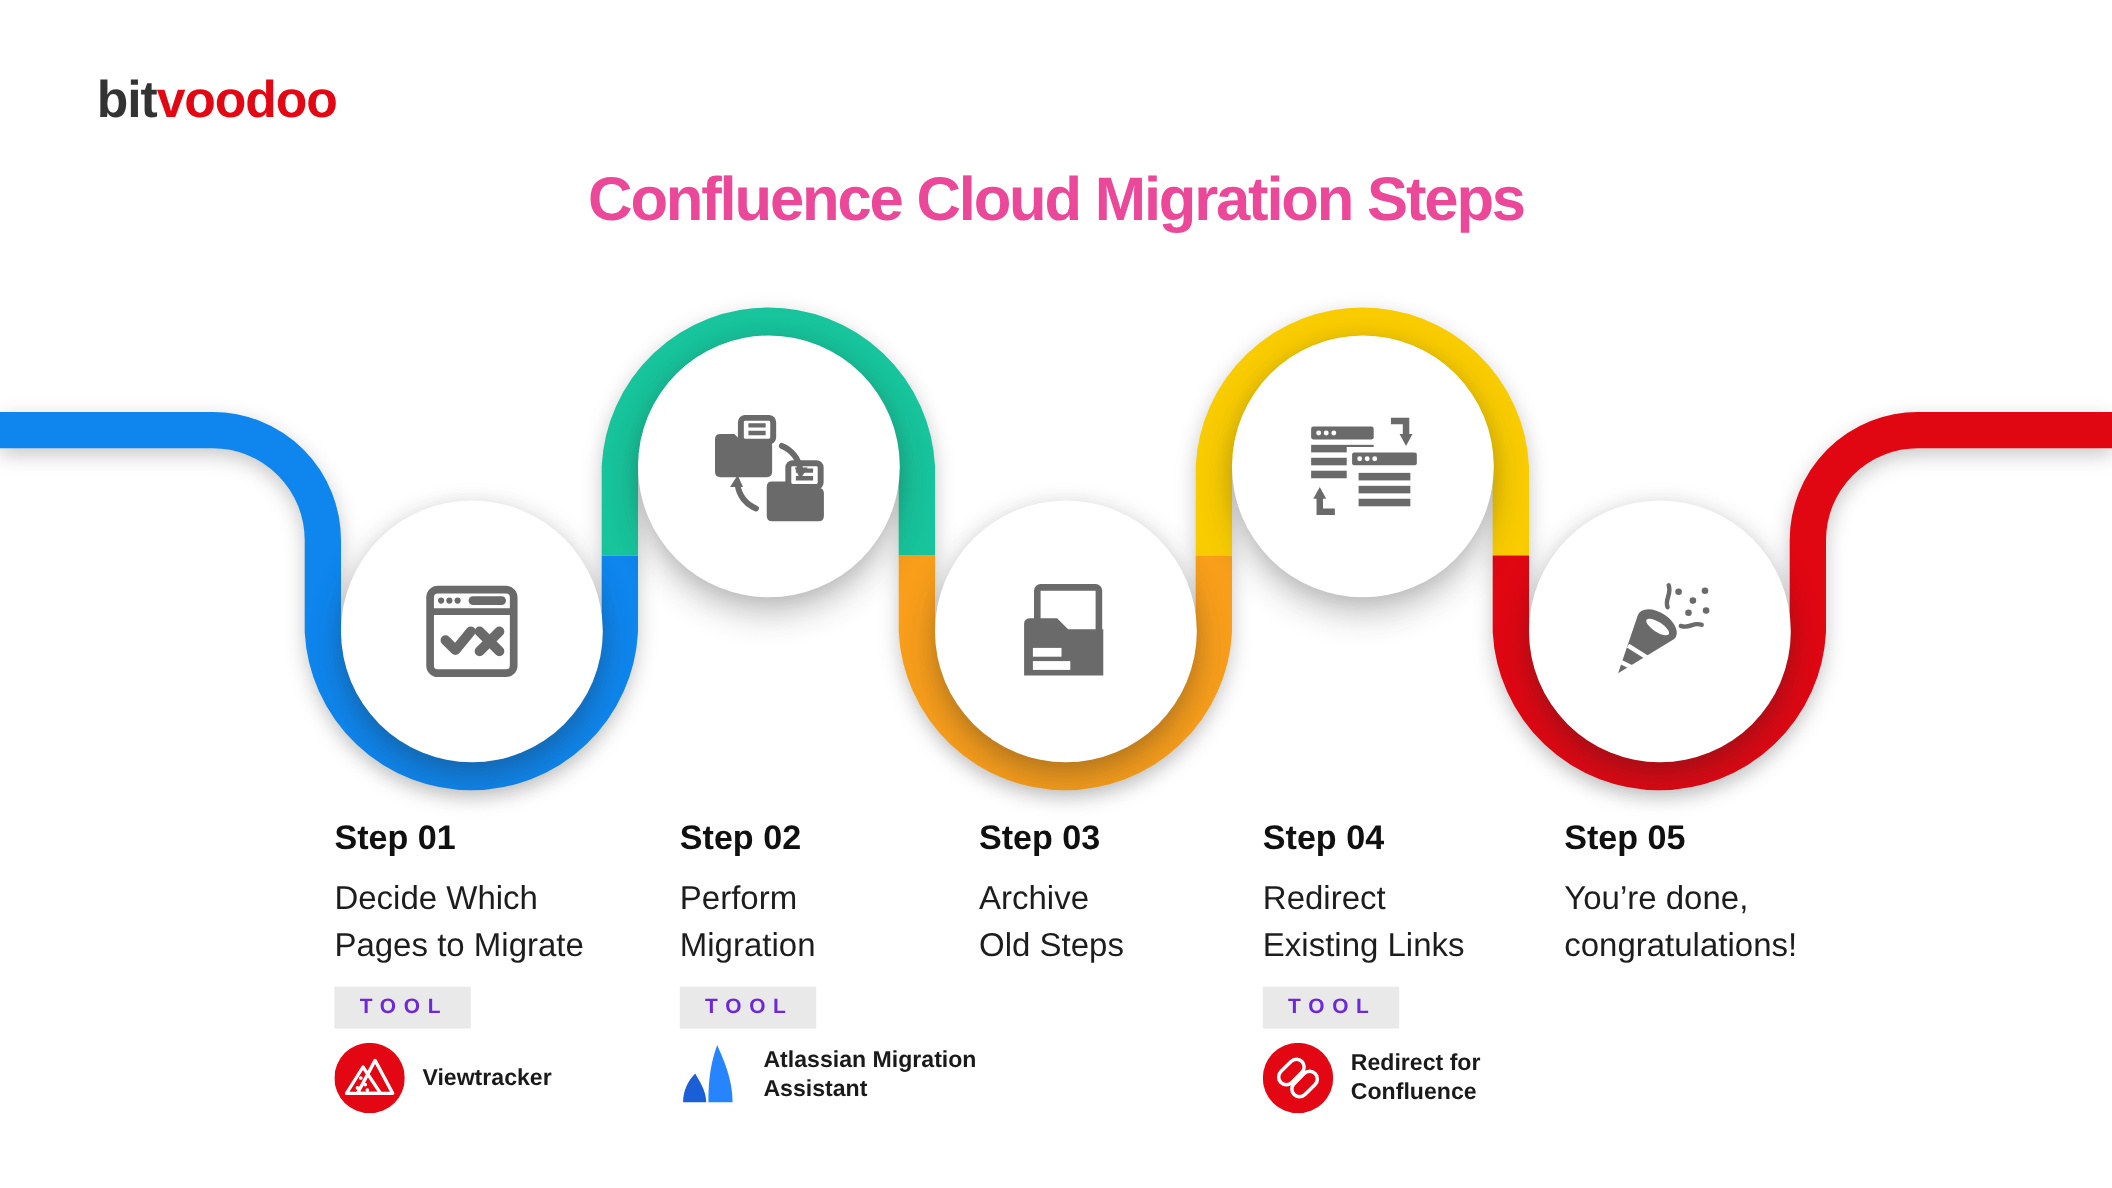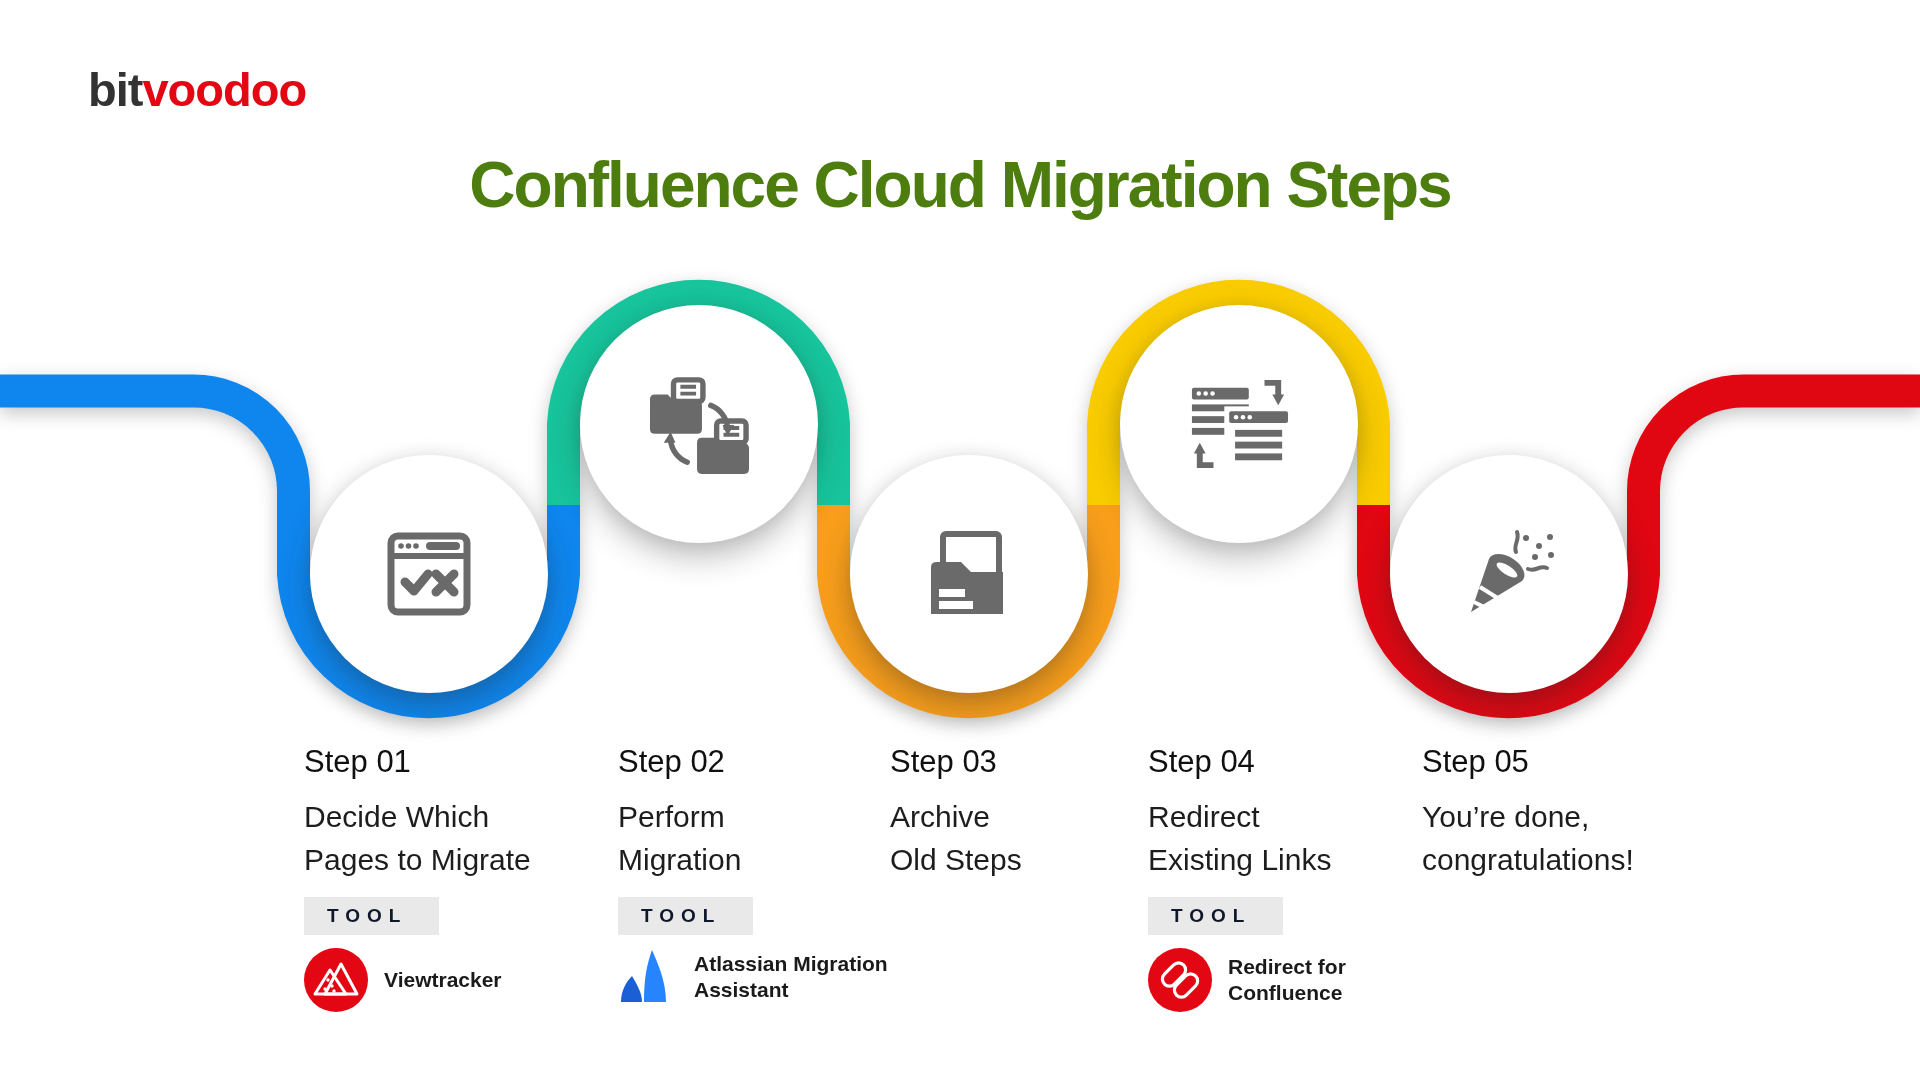--- a/index.html
+++ b/index.html
@@ -8,21 +8,21 @@
     background:#ffffff;
     font-family:"Liberation Sans","DejaVu Sans",sans-serif;
   }
   
   .brand{position:absolute;left:88px;top:62px;font-size:47px;font-weight:bold;letter-spacing:-1px;}
   .brand .p1{color:var(--brand_dark,#333);text-align:right;}
   .brand .p2{color:var(--brand_red,#e30613);margin-top:40px;}
   
   .title{
     position:absolute;left:0;top:148px;width:100%;text-align:center;
-    font-size:64px;font-weight:bold;letter-spacing:-2px;color:#4d7c0f;
+    font-size:56px;font-weight:bold;letter-spacing:-2px;color:#ec4899;
   }
   
   .path-svg{position:absolute;left:0;top:0;filter:drop-shadow(0 6px 9px rgba(0,0,0,0.22));}
   .path-svg path{fill:none;stroke-width:33;stroke-linecap:butt;}
   .seg-blue  {stroke:var(--path_blue,#0e86ee);}
   .seg-teal  {stroke:var(--path_teal,#17c49b);}
   .seg-orange{stroke:var(--path_orange,#f89e1b);}
   .seg-yellow{stroke:var(--path_yellow,#f9cc01);}
   .seg-red   {stroke:var(--path_red,#e00713);}
   
@@ -30,26 +30,26 @@
     position:absolute;width:238px;height:238px;border-radius:50%;
     background:var(--circle_white,#fff);
     box-shadow:0 14px 30px rgba(40,40,40,0.30), 0 0 16px rgba(0,0,0,0.07);
     display:flex;align-items:center;justify-content:center;
   }
   .step-icon{display:block;}
   .ic-stroke{stroke:var(--icon_gray,#6a6a6a);fill:none;}
   .ic-fill{fill:var(--icon_gray,#6a6a6a);}
   
   .step-col{position:absolute;top:744px;width:290px;color:#111;}
-  .step-label{font-size:31px;font-weight:normal;margin:0 0 15px 0;color:#101010;}
+  .step-label{font-size:31px;font-weight:bold;margin:0 0 15px 0;color:#101010;}
   .step-desc{font-size:30px;line-height:43px;color:#1d1d1d;}
   .tool-badge{
     display:inline-block;margin-top:16px;background:var(--badge_bg,#e9e9e9);
-    color:#0f172a;font-size:19px;font-weight:bold;letter-spacing:7px;
-    padding:8px 32px 8px 23px;
+    color:#6d28d9;font-size:19px;font-weight:bold;letter-spacing:7px;
+    padding:8px 21px 8px 23px;
   }
   .tool-row{display:flex;align-items:center;gap:16px;margin-top:13px;}
   .tool-logo{flex:0 0 auto;display:block;}
   .tool-name{font-size:21px;font-weight:bold;line-height:26px;color:#1a1a1a;}
 </style>
 </head>
 <body>
 
 <svg class="path-svg" width="1920" height="1080" viewBox="0 0 1920 1080">
   <path class="seg-blue" d="M 0 391 H 193.5 A 100 100 0 0 1 293.5 491 L 293.5 574 A 135.2 135.2 0 0 0 563.5 574 L 563.5 505"></path>

